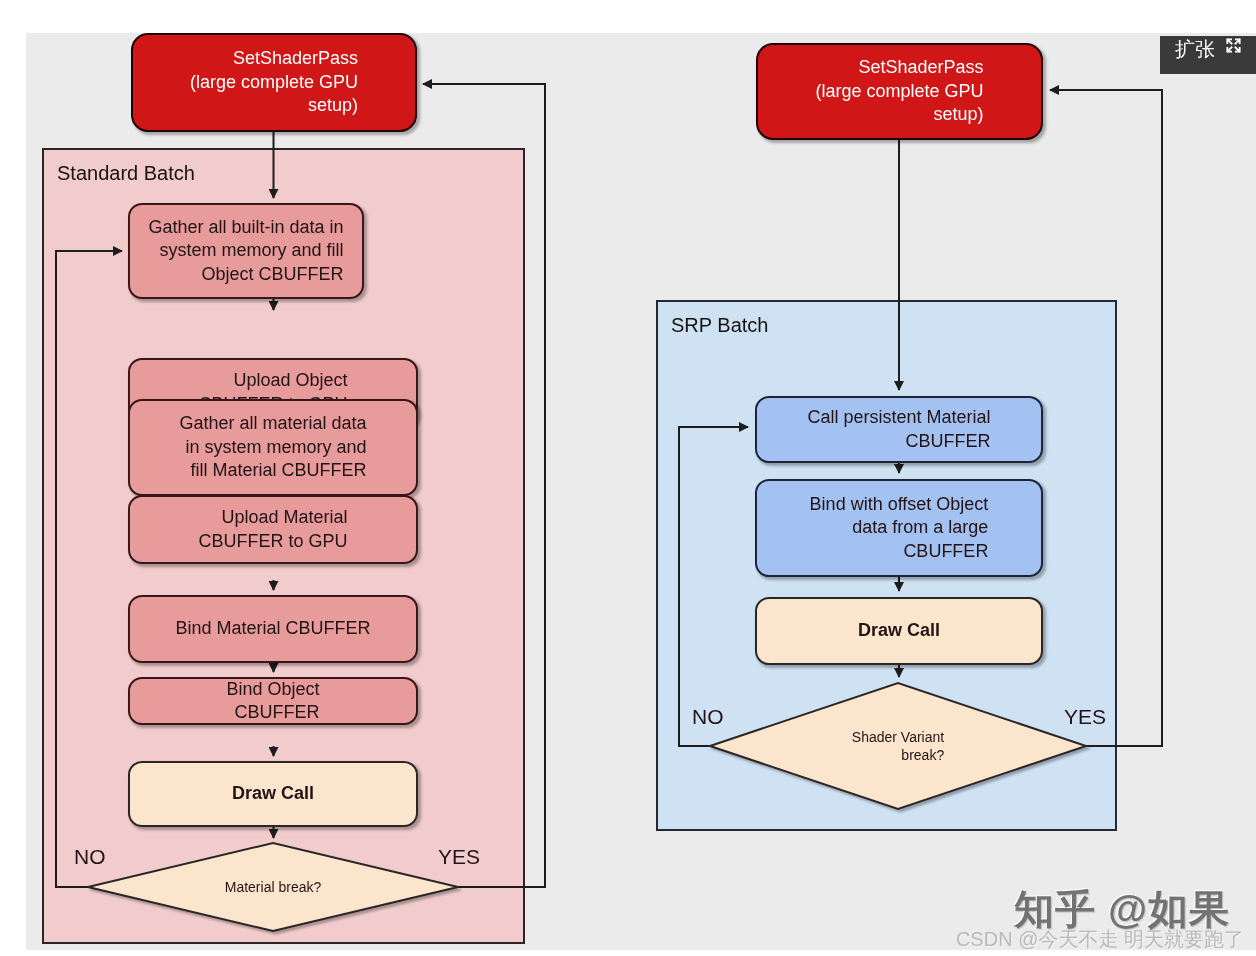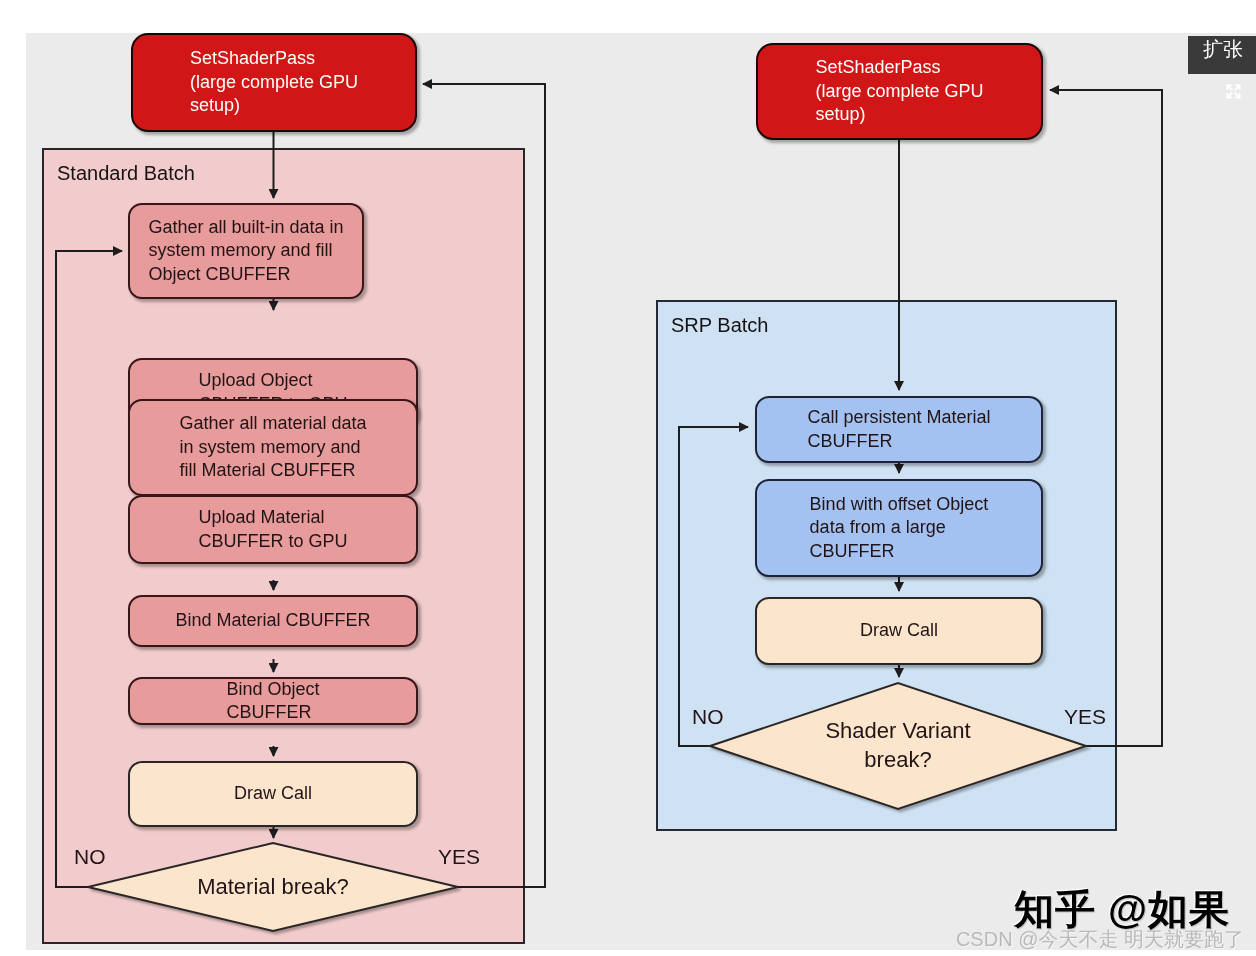--- a/index.html
+++ b/index.html
@@ -26,48 +26,48 @@
     left:656px;top:300px;width:461px;height:531px;
     background:var(--blue_container,#cfe2f3);border-color:#232a36;
   }
   .container-label{
     position:absolute;left:13px;top:12px;font-size:20px;color:#171314;
   }
   svg.wires{position:absolute;left:0;top:0;pointer-events:none;}
   .node{
     position:absolute;box-sizing:border-box;
     display:flex;align-items:center;justify-content:center;
-    text-align:left;white-space:pre-line;
+    text-align:right;white-space:pre-line;
     font-size:18px;line-height:1.3;color:#221416;
     border:2px solid #31191b;border-radius:14px;
     box-shadow:2.5px 2.5px 3px rgba(0,0,0,0.3);
   }
   .node.red{
     background:var(--red_fill,#d01616);color:#ffffff;
     border-color:#1c0406;border-radius:17px;font-size:18px;
   }
   .node.pink{background:var(--pink_box,#e89b9b);border-color:#38161a;}
   .node.bluebox{background:var(--blue_box,#a3c2f2);border-color:#1d2438;}
-  .node.cream{background:var(--cream,#fce5cd);border-color:#2a2626;}
+  .node.cream{background:var(--cream,#fce5cd);border-color:#2a2626;font-weight:bold;}
   .diamond-label{
     position:absolute;display:flex;align-items:center;justify-content:center;
-    text-align:center;white-space:pre-line;font-size:22px;line-height:1.3;
+    text-align:right;white-space:pre-line;font-size:14px;line-height:1.3;
     color:#221416;pointer-events:none;
   }
   .branch-label{
     position:absolute;font-size:21px;color:#221416;
   }
   #expand-badge{
     position:absolute;top:36px;right:0;height:38px;padding:0 13px 0 15px;
-    background:#3a3a3a;color:#ffffff;display:flex;align-items:flex-end;gap:19px;
-    font-size:20px;cursor:pointer;flex-direction:column;
+    background:#3a3a3a;color:#ffffff;display:flex;align-items:flex-start;gap:9px;
+    font-size:20px;cursor:pointer;
   }
   #wm-zhihu{
     position:absolute;right:26px;top:882px;font-size:40px;font-weight:bold;
-    color:#000000;text-shadow:-1px -1px 0 #ffffff,1px 1px 1px #bdbdbd;
+    color:#737373;text-shadow:-1px -1px 0 #ffffff,1px 1px 1px #bdbdbd;
     letter-spacing:1px;
   }
   #wm-csdn{
     position:absolute;right:12px;top:926px;font-size:20px;
     color:#b9b9b9;text-shadow:1px 1px 0 #f5f5f5;
   }
 </style>
 </head>
 <body>
 
@@ -121,21 +121,21 @@
   <div class="node pink" style="left:128px;top:203px;width:236px;height:96px;">Gather all built-in data in
 system memory and fill
 Object CBUFFER</div>
   <div class="node pink" style="left:128px;top:315px;width:290px;height:69px;margin-top:43px;">Upload Object
 CBUFFER to GPU</div>
   <div class="node pink" style="left:128px;top:399px;width:290px;height:97px;">Gather all material data
 in system memory and
 fill Material CBUFFER</div>
   <div class="node pink" style="left:128px;top:495px;width:290px;height:69px;">Upload Material
 CBUFFER to GPU</div>
-  <div class="node pink" style="left:128px;top:595px;width:290px;height:52px;">Bind Material CBUFFER</div>
+  <div class="node pink" style="left:128px;top:595px;width:290px;height:68px;">Bind Material CBUFFER</div>
   <div class="node pink" style="left:128px;top:677px;width:290px;height:48px;">Bind Object
 CBUFFER</div>
   <div class="node cream" style="left:128px;top:761px;width:290px;height:66px;">Draw Call</div>
   <div class="diamond-label" style="left:153px;top:862px;width:240px;height:50px;">Material break?</div>
   <div class="branch-label" style="left:74px;top:845px;">NO</div>
   <div class="branch-label" style="left:438px;top:845px;">YES</div>
 
   <div class="node red" style="left:756px;top:43px;width:287px;height:97px;">SetShaderPass
 (large complete GPU
 setup)</div>

